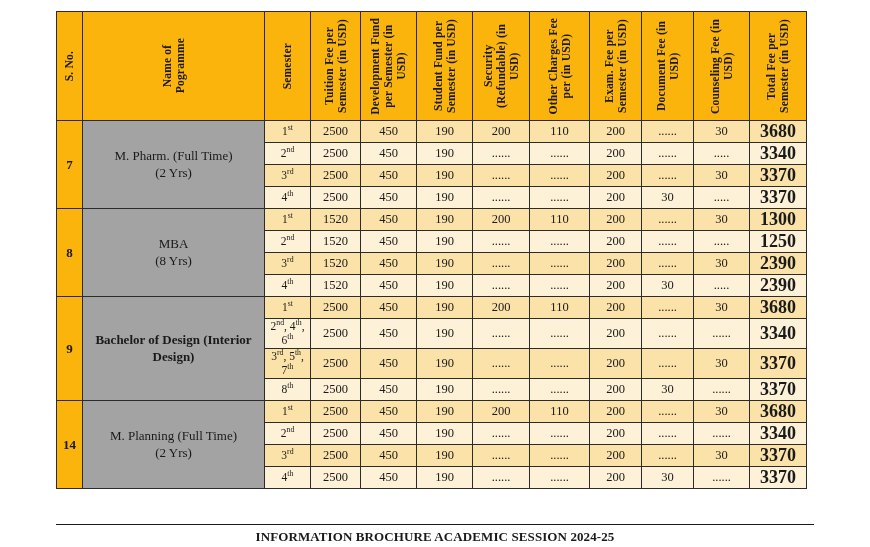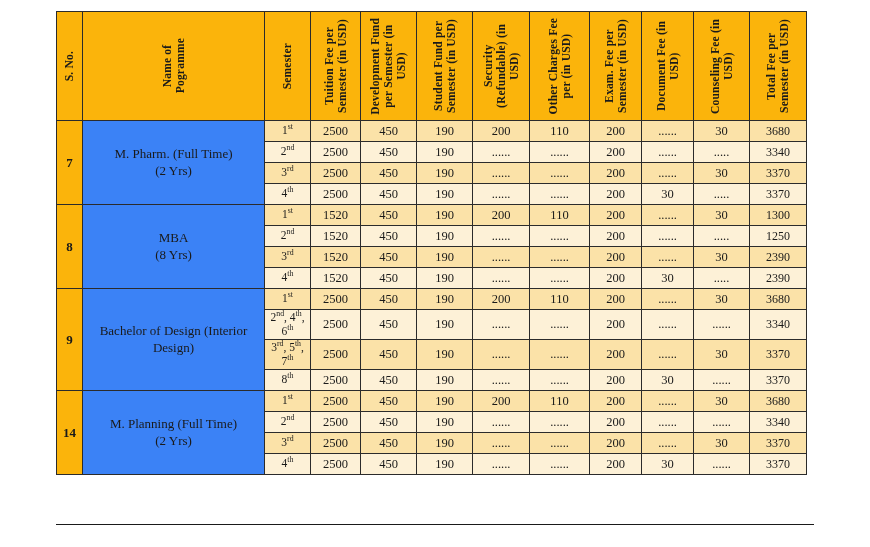--- a/index.html
+++ b/index.html
@@ -65,36 +65,36 @@
   }
 
   
   td.sno {
     background: #FBB40B;
     font-weight: bold;
     font-size: 13px;
     width: 26px;
   }
   td.prog {
-    background: #3b82f6;
+    background: #a3a3a3;
     font-size: 13px;
     line-height: 1.25;
     padding: 2px 4px;
   }
   td.sem {
     font-size: 11.5px;
     line-height: 1.15;
     padding: 2px 1px;
   }
   td.num {
     font-size: 12.5px;
   }
   td.total {
-    font-weight: normal;
-    font-size: 12px;
+    font-weight: bold;
+    font-size: 18px;
   }
   tr.shade-a td.sem,
   tr.shade-a td.num,
   tr.shade-a td.total { background: #FBE2A8; }
   tr.shade-b td.sem,
   tr.shade-b td.num,
   tr.shade-b td.total { background: #FDF1D7; }
 
   tr.data-row { height: 21px; }
   tr.data-row.tall { height: 30px; }
@@ -316,21 +316,21 @@
           <td class="num">190</td>
           <td class="num">......</td>
           <td class="num">......</td>
           <td class="num">200</td>
           <td class="num">30</td>
           <td class="num">.....</td>
           <td class="total">2390</td>
         </tr>
         <tr class="data-row shade-a">
           <td class="sno" rowspan="4">9</td>
-          <td class="prog" rowspan="4" style="white-space: pre-line;">Bachelor of Design (Interior Design)</td>
+          <td class="prog" rowspan="4" style="white-space: pre-line; font-weight: bold;">Bachelor of Design (Interior Design)</td>
           <td class="sem">1<sup>st</sup></td>
           <td class="num">2500</td>
           <td class="num">450</td>
           <td class="num">190</td>
           <td class="num">200</td>
           <td class="num">110</td>
           <td class="num">200</td>
           <td class="num">......</td>
           <td class="num">30</td>
           <td class="total">3680</td>
@@ -419,14 +419,15 @@
           <td class="num">......</td>
           <td class="num">200</td>
           <td class="num">30</td>
           <td class="num">......</td>
           <td class="total">3370</td>
         </tr>
       </tbody>
   </table>
 
   <div class="footer-rule"></div>
+  <div class="footer-text">INFORMATION BROCHURE ACADEMIC SESSION 2024-25</div>
 
 </div>
 
 </body></html>

